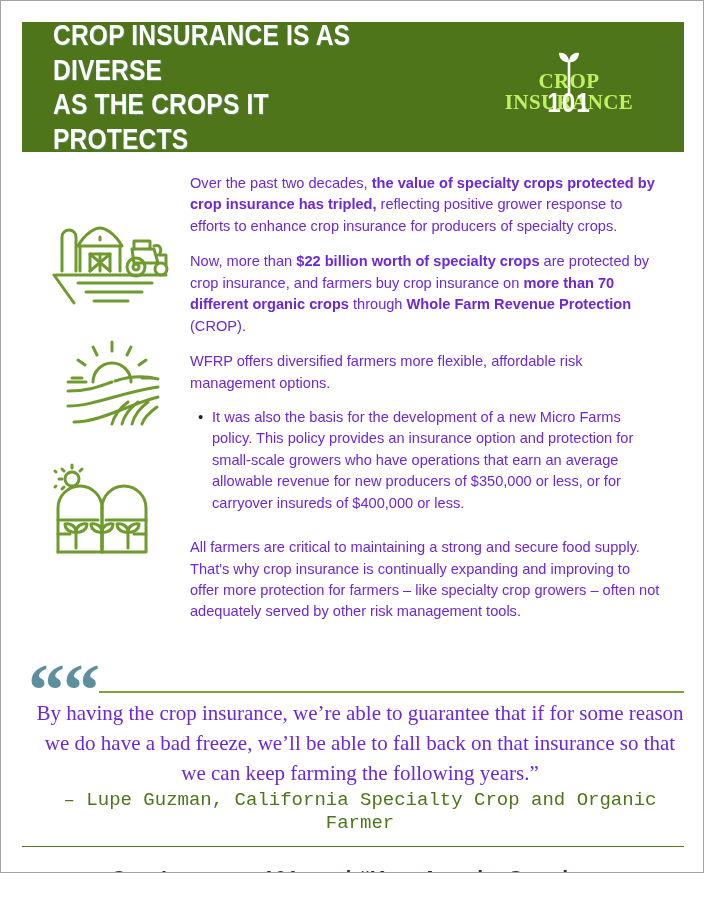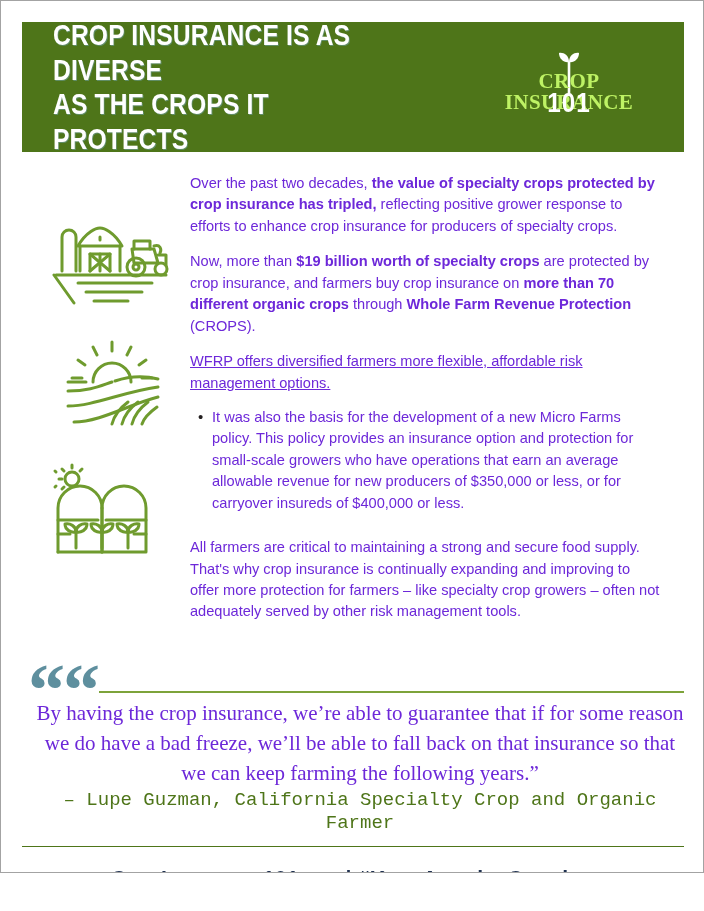--- a/index.html
+++ b/index.html
@@ -117,21 +117,21 @@
     left: 168px;
     top: 0;
     width: 472px;
     color: #6d28d9;
     font-size: 14.6px;
     line-height: 1.47;
   }
   .text-col p {
     margin: 0 0 14px 0;
   }
-  .text-col p.tight { margin-bottom: 13px; text-decoration: underline; }
+  .text-col p.tight { margin-bottom: 13px; }
   .text-col b { font-weight: bold; }
 
   ul.bullets {
     margin: 0 0 14px 0;
     padding-left: 22px;
     list-style: none;
   }
   ul.bullets li {
     position: relative;
     margin: 0 0 13px 0;
@@ -347,21 +347,21 @@
           </g>
         </svg>
       </div>
 
     </div>
 
     <div class="text-col">
 
       <p><span>Over the past two decades, </span><b>the value of specialty crops protected by crop insurance has tripled,</b><span> reflecting positive grower response to efforts to enhance crop insurance for producers of specialty crops.</span></p>
 
-      <p><span>Now, more than </span><b>$19 billion worth of specialty crops</b><span> are protected by crop insurance, and farmers buy crop insurance on </span><b>more than 70 different organic crops</b><span> through </span><b>Whole Farm Revenue Protection</b><span> (CROPS).</span></p>
+      <p><span>Now, more than </span><b>$22 billion worth of specialty crops</b><span> are protected by crop insurance, and farmers buy crop insurance on </span><b>more than 70 different organic crops</b><span> through </span><b>Whole Farm Revenue Protection</b><span> (CROP).</span></p>
 
       <p class="tight">WFRP offers diversified farmers more flexible, affordable risk management options.</p>
 
       <ul class="bullets">
         <li>It was also the basis for the development of a new Micro Farms policy. This policy provides an insurance option and protection for small-scale growers who have operations that earn an average allowable revenue for new producers of $350,000 or less, or for carryover insureds of $400,000 or less.</li>
       </ul>
 
       <p>All farmers are critical to maintaining a strong and secure food supply. That's why crop insurance is continually expanding and improving to offer more protection for farmers – like specialty crop growers – often not adequately served by other risk management tools.</p>
 
     </div>

